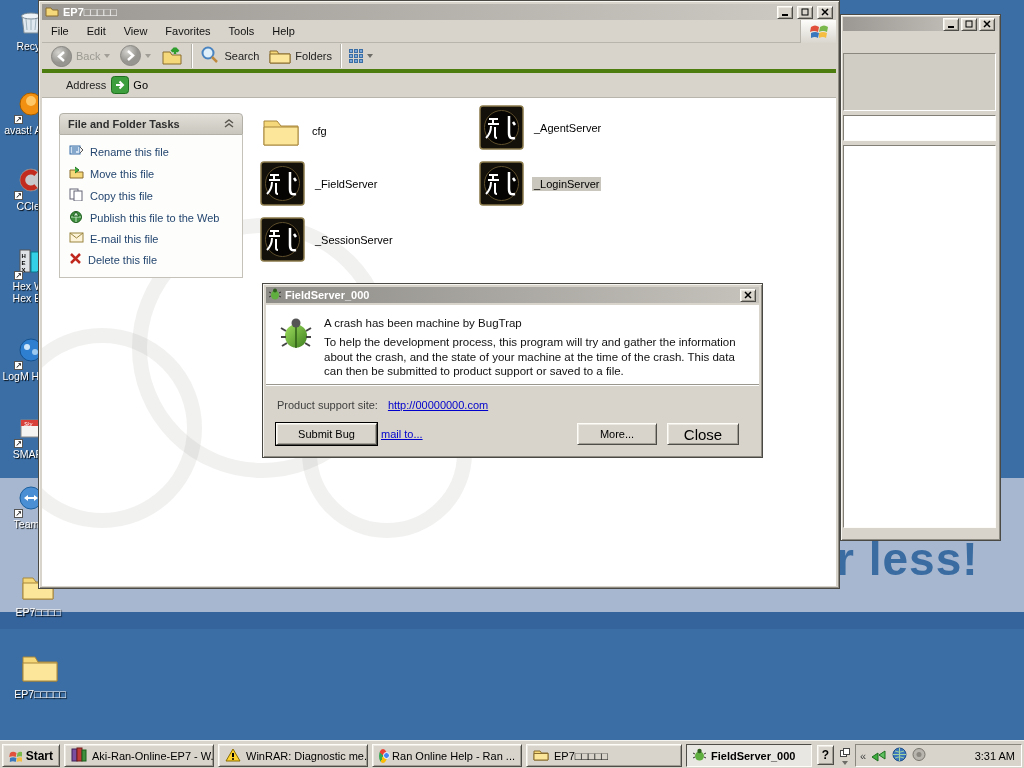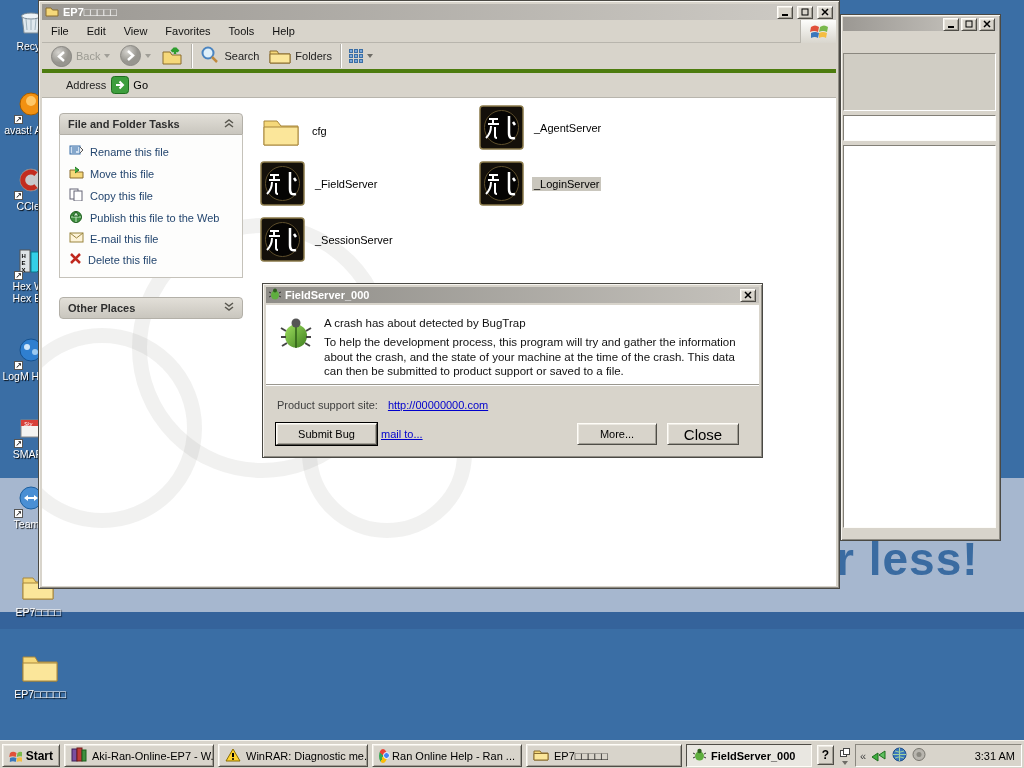--- a/index.html
+++ b/index.html
@@ -348,26 +348,20 @@
           <span>E-mail this file</span>
         </span>
         <span class="task-link">
           <span><svg width="13" height="13">
                 <path d="M2 2 L11 11 M11 2 L2 11" stroke="#c0281e" stroke-width="2.5"></path>
               </svg></span>
           <span>Delete this file</span>
         </span>
       </div>
 
-      <div class="task-hdr" style="margin-top:19px;border-radius:4px;">
-        <span>Other Places</span>
-        <span><svg width="10" height="10">
-              <path d="M1 1 l4 3 4 -3 M1 5 l4 3 4 -3" stroke="#5a5850" stroke-width="1.5" fill="none"></path>
-            </svg></span>
-      </div>
 
     </div>
 
     <div class="abs file-item" style="left:218px;top:8px;">
       <span>
         <svg width="42" height="38">
             <path d="M4 10 l13 0 4 5 17 0 0 19 -34 0 Z" fill="#f5d87a" stroke="#a8863a"></path>
             <path d="M4 16 l34 0 0 18 -34 0 Z" fill="#fbe69a" stroke="#a8863a"></path>
           </svg>
       </span>
@@ -449,21 +443,21 @@
             <linearGradient id="bg1" x1="0" y1="0" x2="1" y2="1">
               <stop offset="0%" stop-color="#9fe05f"></stop>
               <stop offset="100%" stop-color="#3f7f1f"></stop>
             </linearGradient>
           </defs>
         <path d="M16 8 v23" stroke="#2e5e17" stroke-width="1.5"></path>
         <circle cx="16" cy="6" r="4.5" fill="#555"></circle>
         <path d="M6 14 l-5 -3 M6 20 l-5 0 M7 26 l-5 3 M26 14 l5 -3 M26 20 l5 0 M25 26 l5 3" stroke="#444" stroke-width="2"></path>
       </svg>
     </span>
-    <div class="abs" style="left:58px;top:12px;font-size:11.5px;color:#111;">A crash has about detected by BugTrap</div>
+    <div class="abs" style="left:58px;top:12px;font-size:11.5px;color:#111;">A crash has been machine by BugTrap</div>
     <div class="abs" style="left:58px;top:30px;width:428px;font-size:11.5px;line-height:14.5px;color:#111;">To help the development process, this program will try and gather the information about the crash, and the state of your machine at the time of the crash. This data can then be submitted to product support or saved to a file.</div>
   </div>
 
   <div class="abs" style="left:14px;top:115px;display:flex;gap:10px;align-items:center;">
     <span style="color:#3f3f3f;">Product support site:</span>
     <a class="link">http://00000000.com</a>
   </div>
 
   <button class="btn" style="position:absolute;left:13px;top:139px;width:101px;height:22px;font-size:11px;outline:1px solid #000;outline-offset:-0px;">
     <span>Submit Bug</span>

